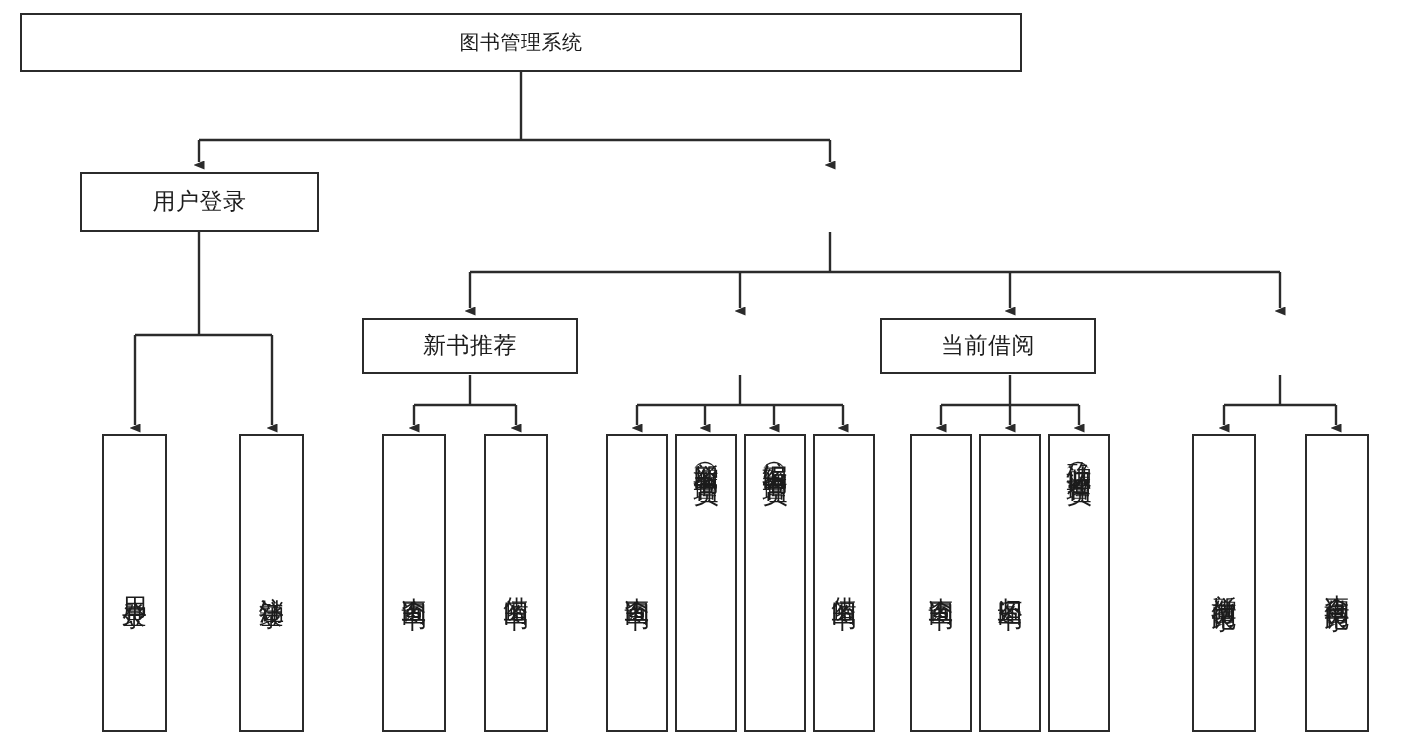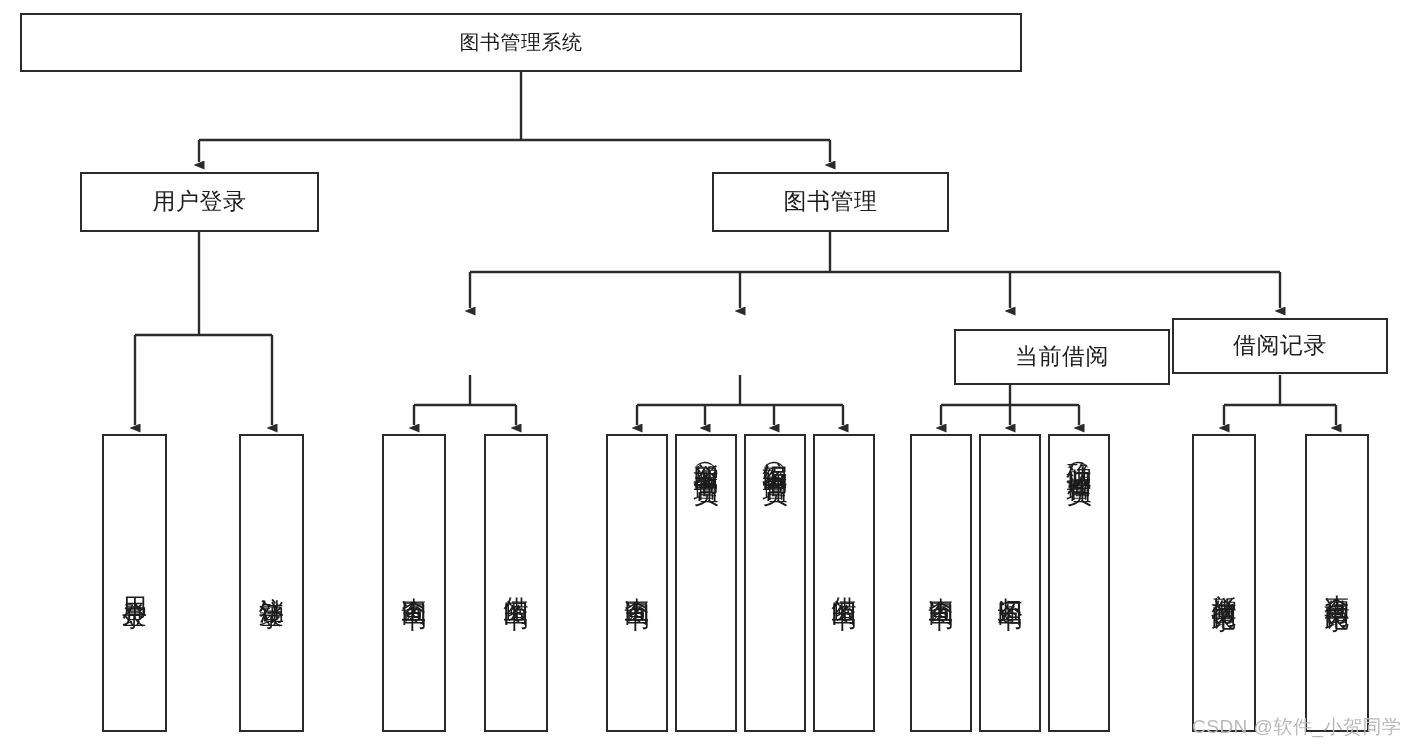--- a/index.html
+++ b/index.html
@@ -132,29 +132,26 @@
     </g>
   </svg>
 
   <div class="node h root" style="left:20px; top:13px; width:1002px; height:59px;">
     <span class="label">图书管理系统</span>
   </div>
 
   <div class="node h" style="left:80px; top:172px; width:239px; height:60px;">
     <span class="label">用户登录</span>
   </div>
-  <div class="node h" style="left:712px; top:172px; width:237px; height:60px;">
-    <span class="label">图书管理</span>
+
+  <div class="node h" style="left:362px; top:318px; width:216px; height:56px;">
+    <span class="label">新书推荐</span>
   </div>
-
-  <div class="node h" style="left:954px; top:318px; width:216px; height:56px;margin-top:11px;">
+  <div class="node h" style="left:880px; top:318px; width:216px; height:56px;">
     <span class="label">当前借阅</span>
-  </div>
-  <div class="node h" style="left:1172px; top:318px; width:216px; height:56px;">
-    <span class="label">借阅记录</span>
   </div>
 
   <div class="node v mid" style="left:102px; top:434px; width:65px; height:298px;">
     <span class="label">用户登录</span>
   </div>
   <div class="node v mid" style="left:239px; top:434px; width:65px; height:298px;">
     <span class="label">注销登录</span>
   </div>
 
   <div class="node v mid" style="left:382px; top:434px; width:64px; height:298px;">
@@ -187,15 +184,14 @@
     <span class="label">确认归还（管理员）</span>
   </div>
 
   <div class="node v mid" style="left:1192px; top:434px; width:64px; height:298px;">
     <span class="label">新增借阅记录</span>
   </div>
   <div class="node v mid" style="left:1305px; top:434px; width:64px; height:298px;">
     <span class="label">查询借阅记录</span>
   </div>
 
-  <div class="watermark" style="left:1192px; top:714px;">CSDN @软件_小贺同学</div>
 
 </div>
 
 </body></html>

